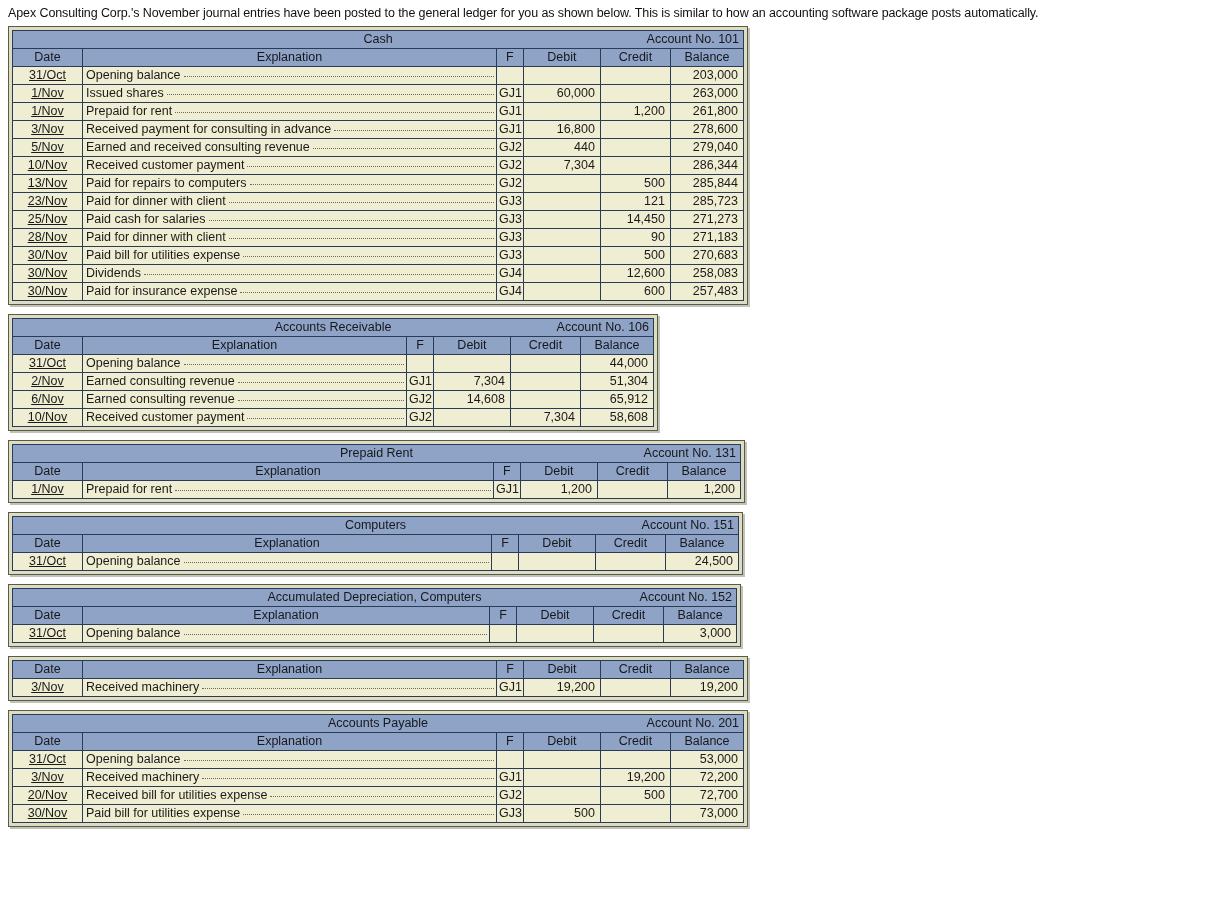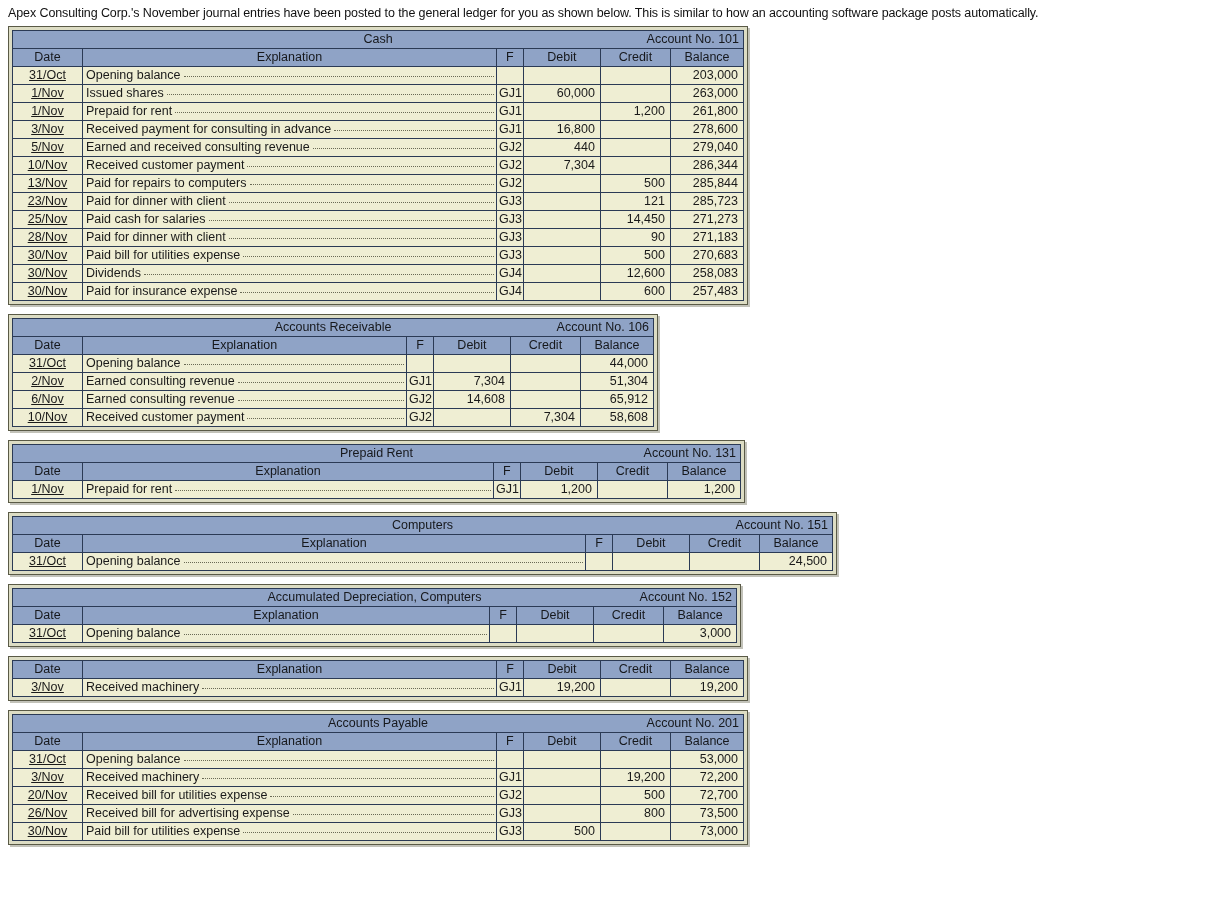--- a/index.html
+++ b/index.html
@@ -440,21 +440,21 @@
               </div>
             </td>
             <td class="c-f">GJ1</td>
             <td class="c-debit">1,200</td>
             <td class="c-credit"></td>
             <td class="c-balance">1,200</td>
           </tr>
         </tbody>
       </table>
     </div>
-    <div class="ledger" style="width: 829px;">
+    <div class="ledger" style="width: 735px;">
       <table class="gl">
         <colgroup>
           <col style="width: 70px;">
           <col>
           <col style="width: 27px;">
           <col style="width: 77px;">
           <col style="width: 70px;">
           <col style="width: 73px;">
         </colgroup>
         <tbody>
@@ -628,33 +628,20 @@
                 <span class="expl-text">Received bill for utilities expense</span>
                 <span class="expl-dots"></span>
               </div>
             </td>
             <td class="c-f">GJ2</td>
             <td class="c-debit"></td>
             <td class="c-credit">500</td>
             <td class="c-balance">72,700</td>
           </tr>
           <tr>
-            <td class="c-date">26/Nov</td>
-            <td class="c-expl">
-              <div class="expl-inner">
-                <span class="expl-text">Received bill for advertising expense</span>
-                <span class="expl-dots"></span>
-              </div>
-            </td>
-            <td class="c-f">GJ3</td>
-            <td class="c-debit"></td>
-            <td class="c-credit">800</td>
-            <td class="c-balance">73,500</td>
-          </tr>
-          <tr>
             <td class="c-date">30/Nov</td>
             <td class="c-expl">
               <div class="expl-inner">
                 <span class="expl-text">Paid bill for utilities expense</span>
                 <span class="expl-dots"></span>
               </div>
             </td>
             <td class="c-f">GJ3</td>
             <td class="c-debit">500</td>
             <td class="c-credit"></td>

